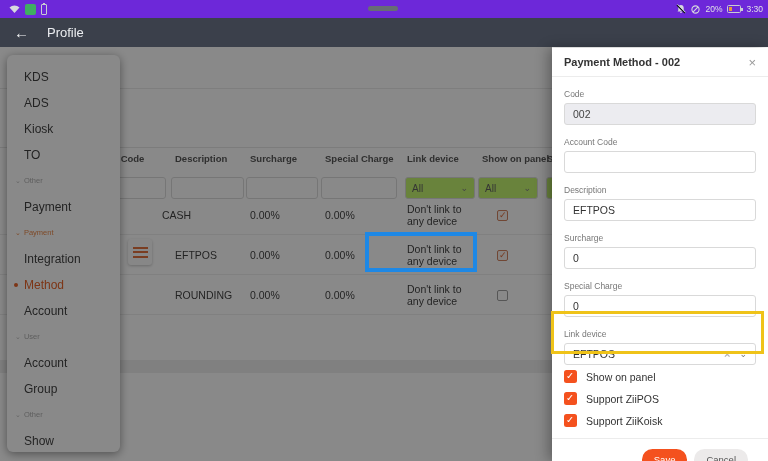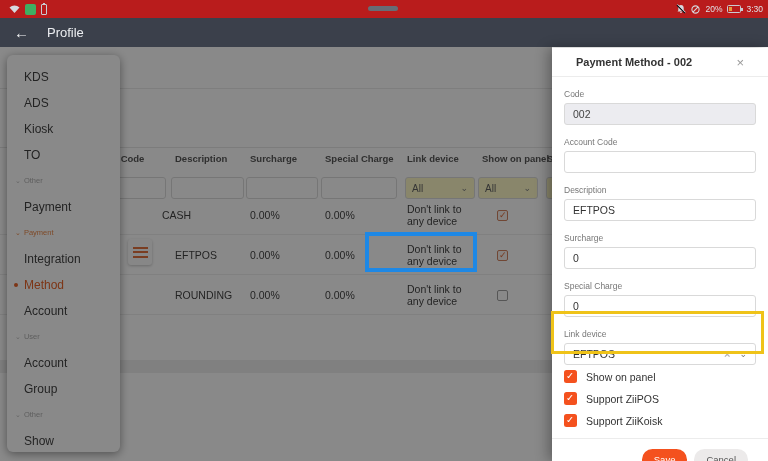--- a/index.html
+++ b/index.html
@@ -1,21 +1,21 @@
 <!DOCTYPE html>
 <html><head>
 <meta charset="utf-8">
 <style>
   * { margin:0; padding:0; box-sizing:border-box; }
   html,body { background:#000; }
   body { font-family:"Liberation Sans","DejaVu Sans",sans-serif; }
   .screen { position:relative; width:768px; height:461px; overflow:hidden; background:#fff; }
 
   
-  .statusbar { position:absolute; left:0; top:0; width:768px; height:18px; background:#b91c1c; z-index:70; }
+  .statusbar { position:absolute; left:0; top:0; width:768px; height:18px; background:#6d28d9; z-index:70; }
   .sb-left { position:absolute; left:9px; top:0; height:18px; display:flex; align-items:center; gap:5px; }
   .sb-right { position:absolute; right:5px; top:0; height:18px; display:flex; align-items:center; gap:5px; }
   .sb-text { color:#dfe1e5; font-size:8.5px; }
   .green-chip { width:11px; height:11px; border-radius:2px; background:#3fae62; display:flex; align-items:center; justify-content:center; color:#fff; font-size:7px; }
   .vbatt { width:6px; height:11px; border:1px solid #c9ccd2; border-radius:1px; position:relative; }
   .vbatt:before { content:""; position:absolute; left:1px; top:-2px; width:2px; height:1px; background:#c9ccd2; }
   .hbatt { width:14px; height:8px; border:1px solid #c9ccd2; border-radius:1.5px; position:relative; }
   .hbatt .fill { position:absolute; left:1px; top:1px; bottom:1px; width:3px; background:#e89a3c; }
   .hbatt:after { content:""; position:absolute; right:-3px; top:2px; width:2px; height:3px; background:#c9ccd2; }
   .notch { position:absolute; left:368px; top:6px; width:30px; height:5px; border-radius:3px; background:#676c75; }
@@ -24,21 +24,21 @@
   .appbar { position:absolute; left:0; top:18px; width:768px; height:29px; background:#3B404B; z-index:60; display:flex; align-items:center; }
   .back { color:#f2f3f5; font-size:15px; margin-left:14px; line-height:1; }
   .appbar-title { color:#eceef1; font-size:13px; margin-left:18px; }
 
   
   .main { position:absolute; left:0; top:47px; width:768px; height:414px; background:#fff; z-index:10; }
   .toolbar-divider { position:absolute; left:0; top:41px; width:768px; border-top:1px solid #e8e8e8; }
   .table-top-divider { position:absolute; left:0; top:100px; width:768px; border-top:1px solid #e4e4e4; }
   .th { position:absolute; top:106px; font-size:9.5px; font-weight:bold; color:#4a4a4a; white-space:nowrap; }
   .f-input { position:absolute; top:130px; height:22px; border:1px solid #d9d9d9; border-radius:3px; background:#fff; font-size:10px; color:#333; padding:0 6px; }
-  .f-select { position:absolute; top:130px; height:22px; border:1px solid #d9d9d9; border-radius:3px; background:#fef9c3; font-size:10px; color:#555; display:flex; align-items:center; justify-content:space-between; padding:0 6px; }
+  .f-select { position:absolute; top:130px; height:22px; border:1px solid #d9d9d9; border-radius:3px; background:#bef264; font-size:10px; color:#555; display:flex; align-items:center; justify-content:space-between; padding:0 6px; }
   .chev { color:#777; font-size:9px; line-height:1; }
   .trow { position:absolute; left:0; width:768px; height:40px; border-bottom:1px solid #ececec; }
   .cell { position:absolute; top:0; height:40px; display:flex; align-items:center; font-size:10.5px; color:#333; }
   .cell.wrap { line-height:12px; align-items:center; }
   .tbl-cb { width:11px; height:11px; border:1px solid #999; border-radius:2px; background:#fff; position:relative; }
   .tbl-cb.on { border-color:#cf7a55; background:#fbf3ef; }
   .tbl-cb.on:after { content:"✓"; position:absolute; left:1px; top:-1px; font-size:9px; color:#d95f2b; }
   .drag-handle { position:absolute; left:128px; top:192px; width:24px; height:26px; background:#fbfbfb; border-radius:3px; box-shadow:0 1px 3px rgba(0,0,0,.25); display:flex; flex-direction:column; align-items:center; justify-content:center; gap:2.5px; }
   .drag-handle i { display:block; width:15px; height:2px; background:#e0662f; }
   .table-footer-band { position:absolute; left:0; top:313px; width:768px; height:13px; background:#ededed; }
@@ -51,21 +51,21 @@
   .nav-group { height:26px; line-height:26px; padding-left:8px; font-size:7.5px; color:#a9a9a9; }
   .nav-group .gchev { font-size:7px; margin-right:3px; color:#b5b5b5; }
   .nav-group.active { color:#e8813f; }
   .nav-group.active .gchev { color:#e8813f; }
 
   
   .scrim { position:absolute; left:0; top:47px; width:552px; height:414px; background:rgba(20,20,20,0.5); z-index:50; }
 
   
   .panel { position:absolute; left:552px; top:48px; width:216px; height:413px; background:#fff; z-index:80; box-shadow:-4px 0 12px rgba(0,0,0,.3); padding:0 12px; }
-  .panel-head { height:29px; display:flex; align-items:center; justify-content:space-between; border-bottom:1px solid #ececec; margin:0 -12px; padding:0 24px; }
+  .panel-head { height:29px; display:flex; align-items:center; justify-content:space-between; border-bottom:1px solid #ececec; margin:0 -12px; padding:0 12px; }
   .panel-title { font-size:11px; font-weight:bold; color:#333; }
   .panel-close { font-size:13px; color:#999; line-height:1; }
   .fld-label { margin-top:12px; font-size:8.5px; color:#777; }
   .fld-input { margin-top:4px; width:100%; height:22px; border:1px solid #d9d9d9; border-radius:3px; font-size:10.5px; color:#333; padding:0 8px; font-family:"Liberation Sans","DejaVu Sans",sans-serif; background:#fff; }
   .fld-input:disabled { background:#ececf0; color:#444; }
   .fld-select { margin-top:4px; width:100%; height:22px; border:1px solid #d9d9d9; border-radius:3px; display:flex; align-items:center; padding:0 8px; font-size:10.5px; color:#333; }
   .fld-select .grow { flex:1; }
   .clear-x { color:#b5b5b8; font-size:11px; font-weight:bold; margin-right:9px; }
   .cb-row { display:flex; align-items:center; height:21px; margin-top:1px; }
   .cb-row:first-of-type { margin-top:8px; }

